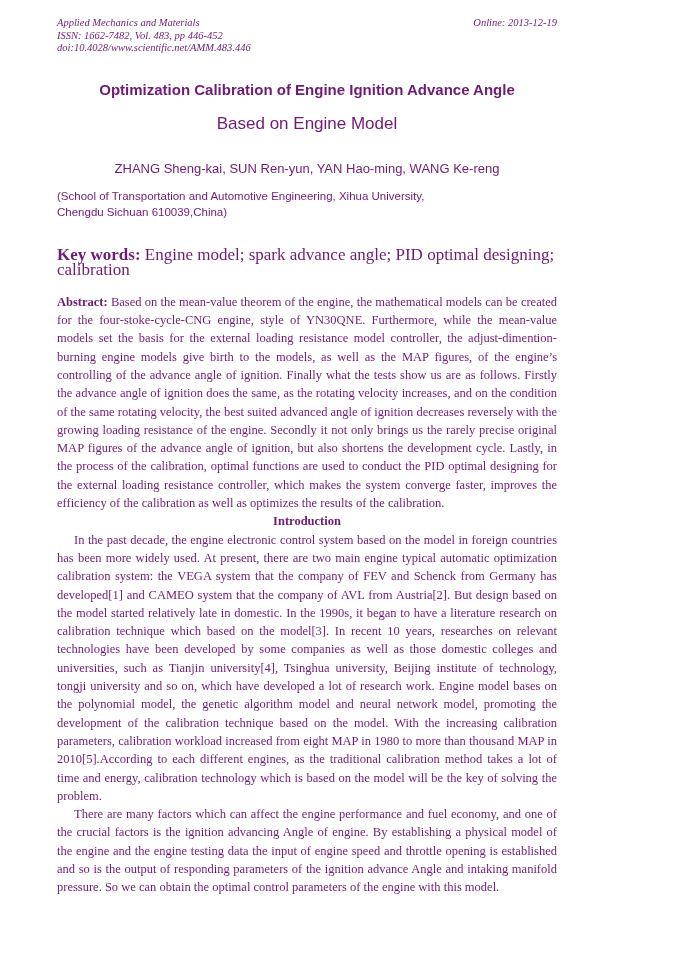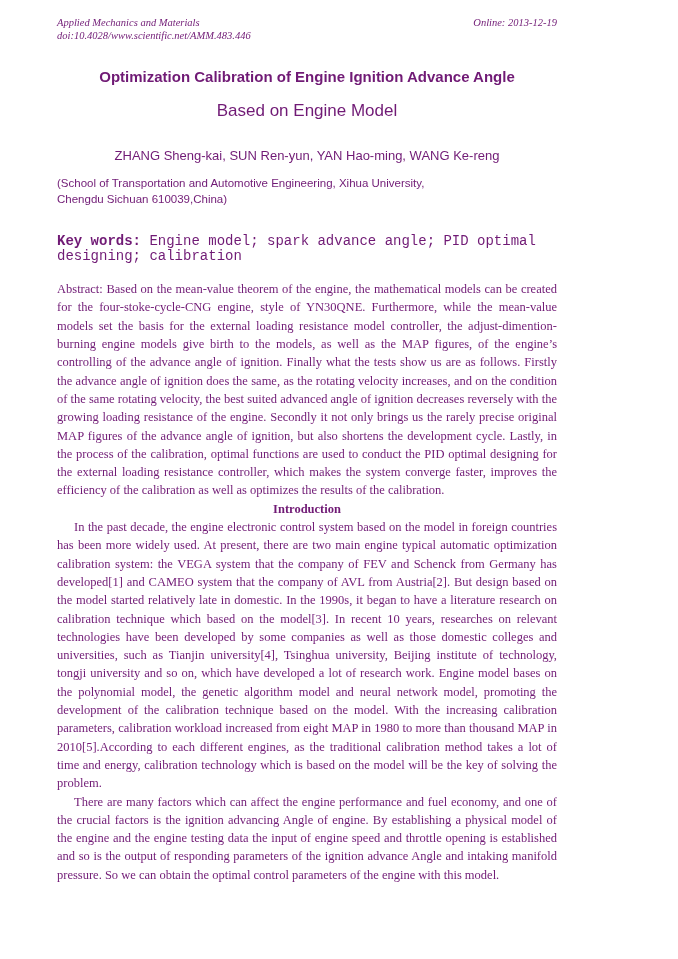--- a/index.html
+++ b/index.html
@@ -57,54 +57,55 @@
   .affiliation {
     margin-top: 11px;
     font-family: "Liberation Sans", "DejaVu Sans", sans-serif;
     font-size: 11.5px;
     line-height: 16px;
   }
 
   
   .keywords {
     margin-top: 27px;
-    font-family: Liberation Mono, monospace;
-    font-size: 14px;
+    font-family: Liberation Serif, serif;
+    font-size: 17px;
     line-height: 15px;
   }
   .keywords .label { font-weight: bold; }
 
   
   .body-par {
     margin: 0;
     font-family: "Liberation Serif", "DejaVu Serif", serif;
     font-size: 12.5px;
     line-height: 18.3px;
     text-align: justify;
   }
   .abstract-par { margin-top: 16px; }
-  .abstract-par .label { font-weight: normal; }
+  .abstract-par .label { font-weight: bold; }
   .section-heading {
     margin: 0;
     font-family: "Liberation Serif", "DejaVu Serif", serif;
     font-size: 12.5px;
     line-height: 18.3px;
     font-weight: bold;
     text-align: center;
   }
   .indent { text-indent: 17px; }
 </style>
 </head>
 <body>
 
 <div class="page">
 
   <div class="header-row">
     <div class="header-left">
       <div>Applied Mechanics and Materials</div>
+      <div>ISSN: 1662-7482, Vol. 483, pp 446-452</div>
       <div>doi:10.4028/www.scientific.net/AMM.483.446</div>
     </div>
     <div class="header-online">Online: 2013-12-19</div>
   </div>
 
   <div class="title-line1">Optimization Calibration of Engine Ignition Advance Angle</div>
   <div class="title-line2">Based on Engine Model</div>
 
   <div class="authors">ZHANG Sheng-kai, SUN Ren-yun, YAN Hao-ming, WANG Ke-reng</div>
 

